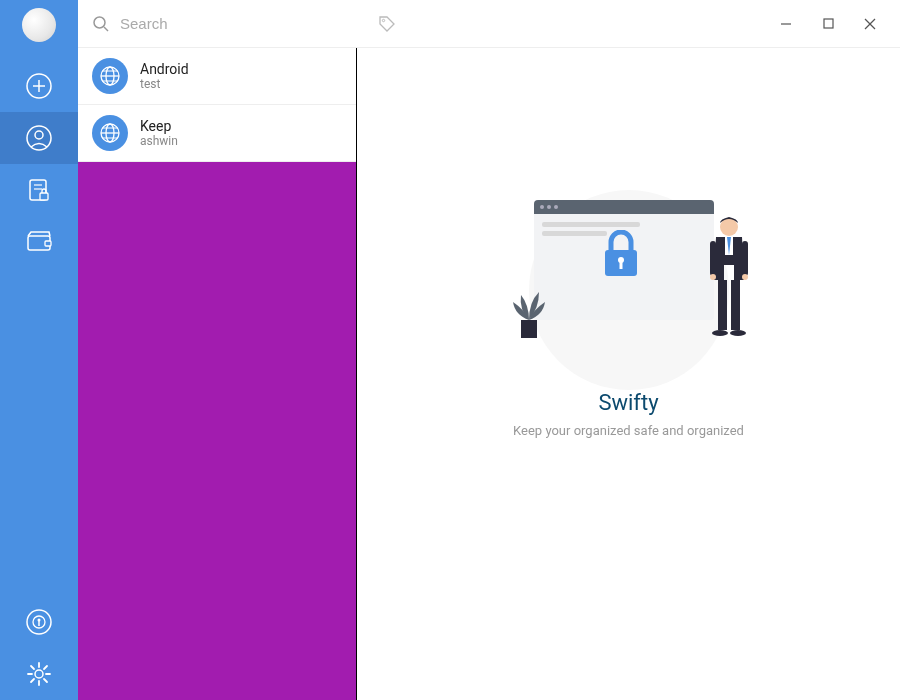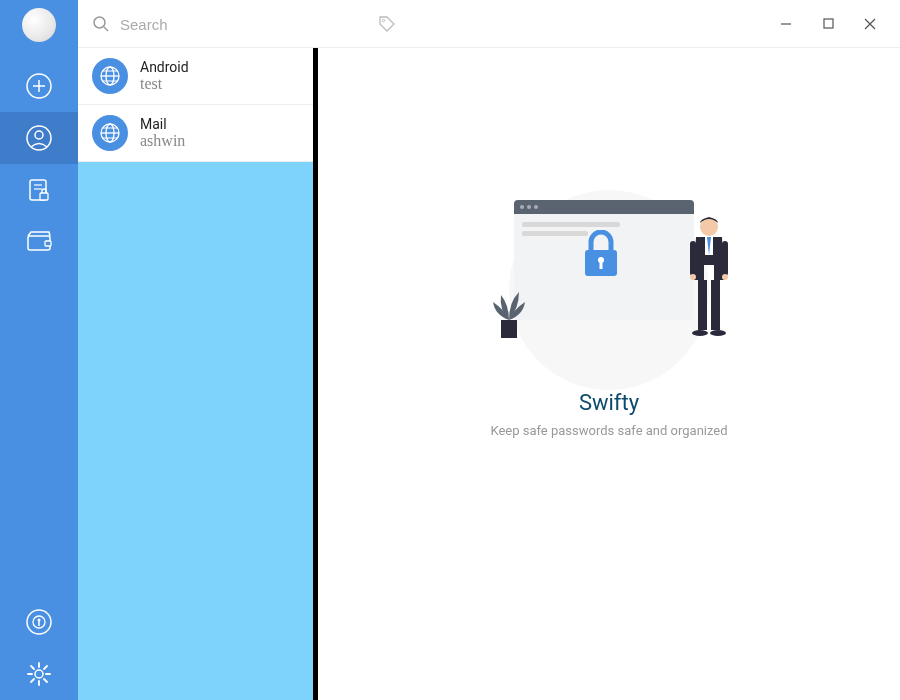--- a/index.html
+++ b/index.html
@@ -45,21 +45,21 @@
     }
     .topbar {
       height: 48px;
       display: flex;
       align-items: center;
       border-bottom: 1px solid #eee;
       padding: 0 10px 0 14px;
     }
     .search-wrap {
       display: flex;
-      align-items: flex-end;
+      align-items: center;
       flex: 0 0 280px;
     }
     .search-input {
       border: none;
       outline: none;
       font-size: 15px;
       color: #888;
       margin-left: 10px;
       width: 220px;
     }
@@ -84,23 +84,23 @@
       align-items: center;
       justify-content: center;
       cursor: pointer;
       color: #555;
     }
     .content {
       flex: 1;
       display: flex;
     }
     .list-panel {
-      width: 240px;
-      background: #7dd3fc;
-      border-right: 5px solid #000000;
+      width: 279px;
+      background: #a21caf;
+      border-right: 1px solid #000000;
     }
     .list-item {
       display: flex;
       align-items: center;
       padding: 10px 14px;
       border-bottom: 1px solid #eee;
       background: #fff;
       cursor: pointer;
     }
     .item-icon {
@@ -109,21 +109,21 @@
       border-radius: 50%;
       background: #4a90e2;
       display: flex;
       align-items: center;
       justify-content: center;
       margin-right: 12px;
       flex-shrink: 0;
     }
     .item-text { display: flex; flex-direction: column; }
     .item-title { font-size: 14px; color: #222; }
-    .item-sub { font-size: 16px; color: #888; font-family: Liberation Serif, serif; }
+    .item-sub { font-size: 12px; color: #888; }
     .detail-panel {
       flex: 1;
       display: flex;
       flex-direction: column;
       align-items: center;
       justify-content: center;
       padding-bottom: 120px;
     }
     .illustration {
       width: 260px;
@@ -309,21 +309,21 @@
         <div class="item-icon">
           <svg width="22" height="22" viewBox="0 0 22 22">
               <circle cx="11" cy="11" r="9" fill="none" stroke="#fff" stroke-width="1.3"></circle>
               <ellipse cx="11" cy="11" rx="4" ry="9" fill="none" stroke="#fff" stroke-width="1.3"></ellipse>
               <line x1="2" y1="11" x2="20" y2="11" stroke="#fff" stroke-width="1.3"></line>
               <line x1="3" y1="6" x2="19" y2="6" stroke="#fff" stroke-width="1"></line>
               <line x1="3" y1="16" x2="19" y2="16" stroke="#fff" stroke-width="1"></line>
             </svg>
         </div>
         <div class="item-text">
-          <span class="item-title">Mail</span>
+          <span class="item-title">Keep</span>
           <span class="item-sub">ashwin</span>
         </div>
       </div>
 
     </div>
 
     <div class="detail-panel">
       <div class="illustration">
         <div class="illus-bg"></div>
         <div class="illus-browser">
@@ -360,16 +360,16 @@
         </svg>
         <svg class="illus-plant" width="40" height="60" viewBox="0 0 40 60">
           <rect x="12" y="40" width="16" height="18" fill="#2a2a3a"></rect>
           <path d="M 20 40 Q 10 30 12 15 Q 20 25 20 40" fill="#5a6470"></path>
           <path d="M 20 40 Q 30 28 30 12 Q 20 22 20 40" fill="#5a6470"></path>
           <path d="M 20 40 Q 6 35 4 22 Q 16 30 20 40" fill="#5a6470"></path>
           <path d="M 20 40 Q 34 35 36 22 Q 24 30 20 40" fill="#5a6470"></path>
         </svg>
       </div>
       <div class="empty-title">Swifty</div>
-      <div class="empty-sub">Keep safe passwords safe and organized</div>
+      <div class="empty-sub">Keep your organized safe and organized</div>
     </div>
   </div>
 </div>
 
 </body></html>

